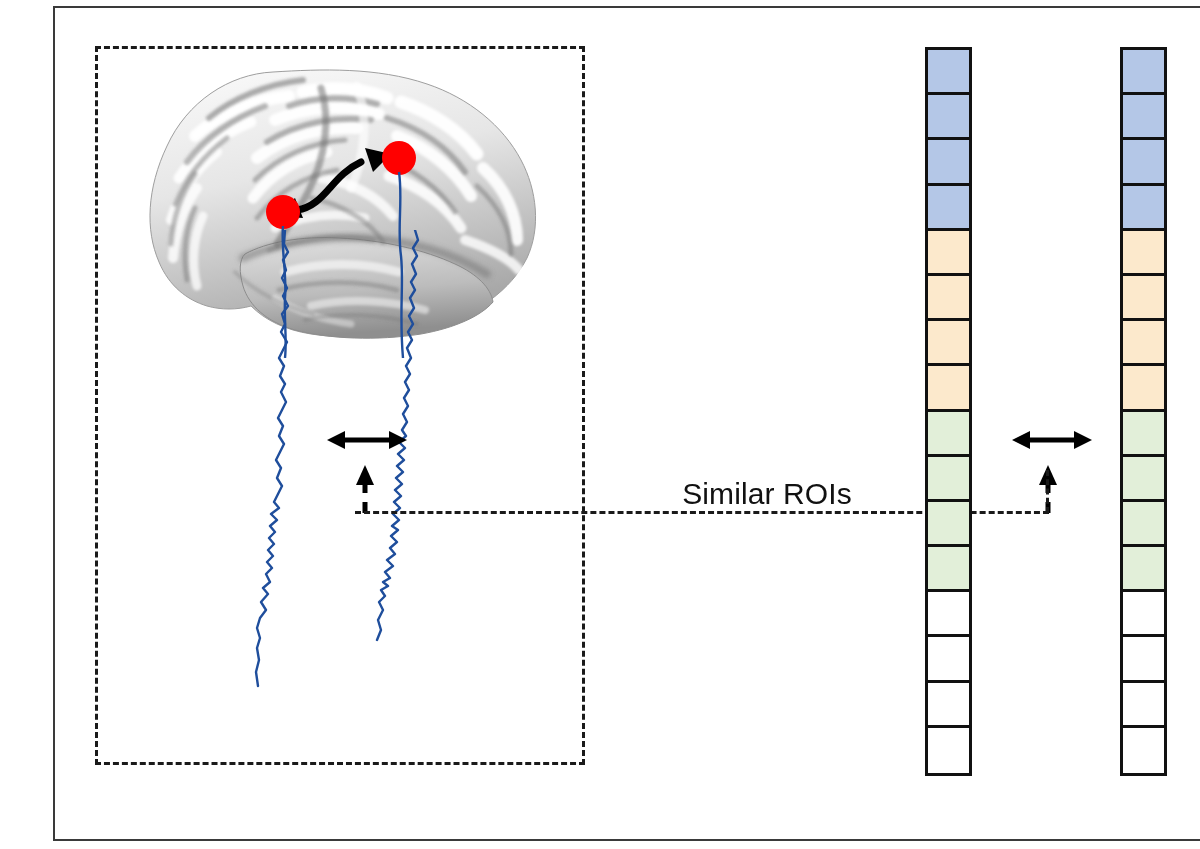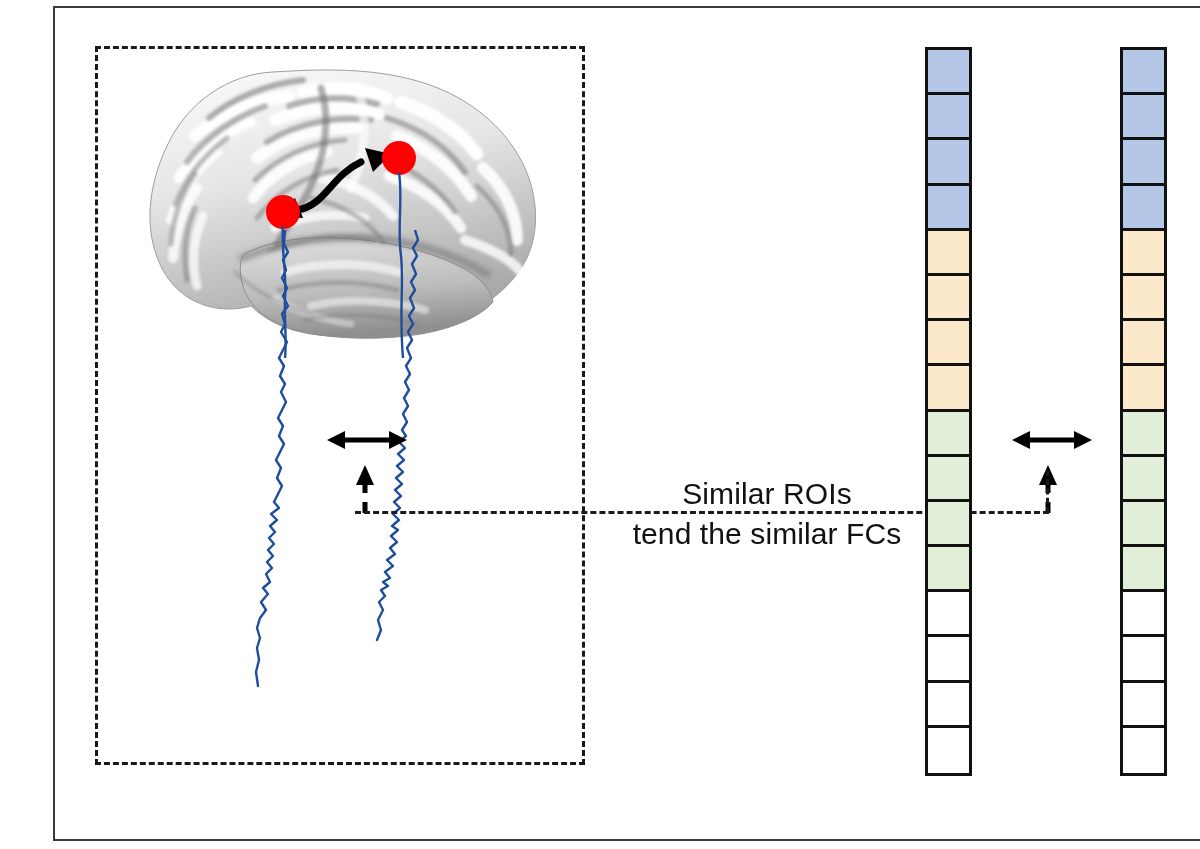--- a/index.html
+++ b/index.html
@@ -295,21 +295,20 @@
       <line x1="46" y1="98" x2="46" y2="66" stroke="#000000" stroke-width="5" stroke-dasharray="11,9"></line>
       <polygon points="46,50 37,70 55,70" fill="#000000"></polygon>
     </g>
   </svg>
 
   <div id="connector-line"></div>
   <div id="connector-riser"></div>
 
   <div id="caption">
     <span class="line1">Similar ROIs</span>
-    <span class="line2">tend the similar FCs</span>
   </div>
 
   <div class="fc-column" id="fc-column-left">
       <div class="fc-cell" style="background: rgb(180, 199, 231);"></div>
       <div class="fc-cell" style="background: rgb(180, 199, 231);"></div>
       <div class="fc-cell" style="background: rgb(180, 199, 231);"></div>
       <div class="fc-cell" style="background: rgb(180, 199, 231);"></div>
       <div class="fc-cell" style="background: rgb(252, 233, 204);"></div>
       <div class="fc-cell" style="background: rgb(252, 233, 204);"></div>
       <div class="fc-cell" style="background: rgb(252, 233, 204);"></div>

